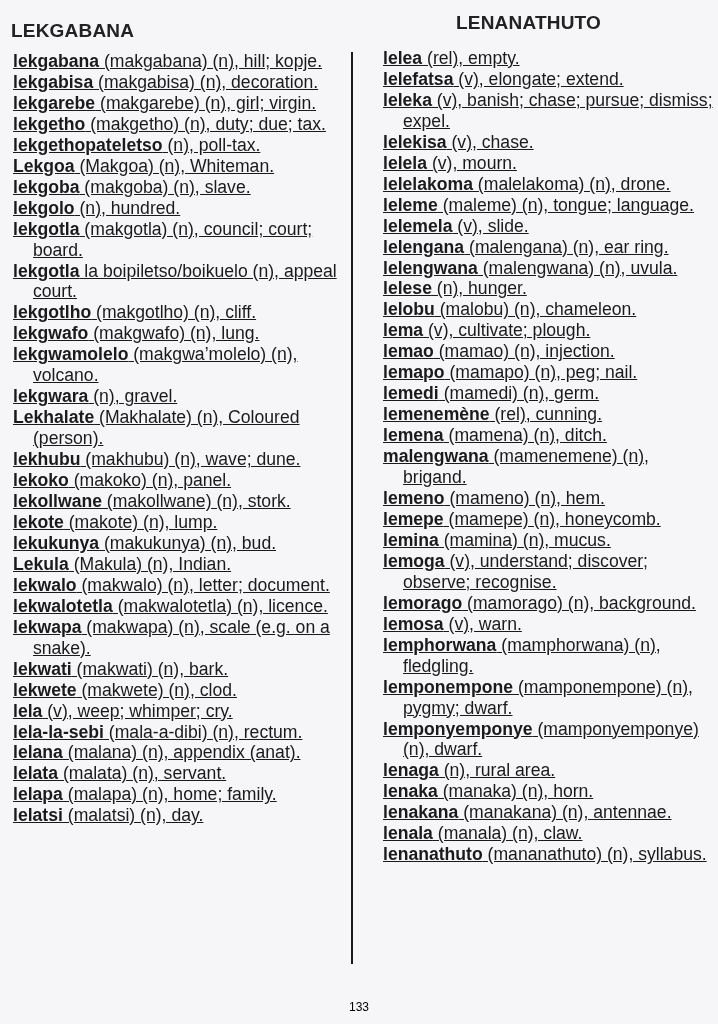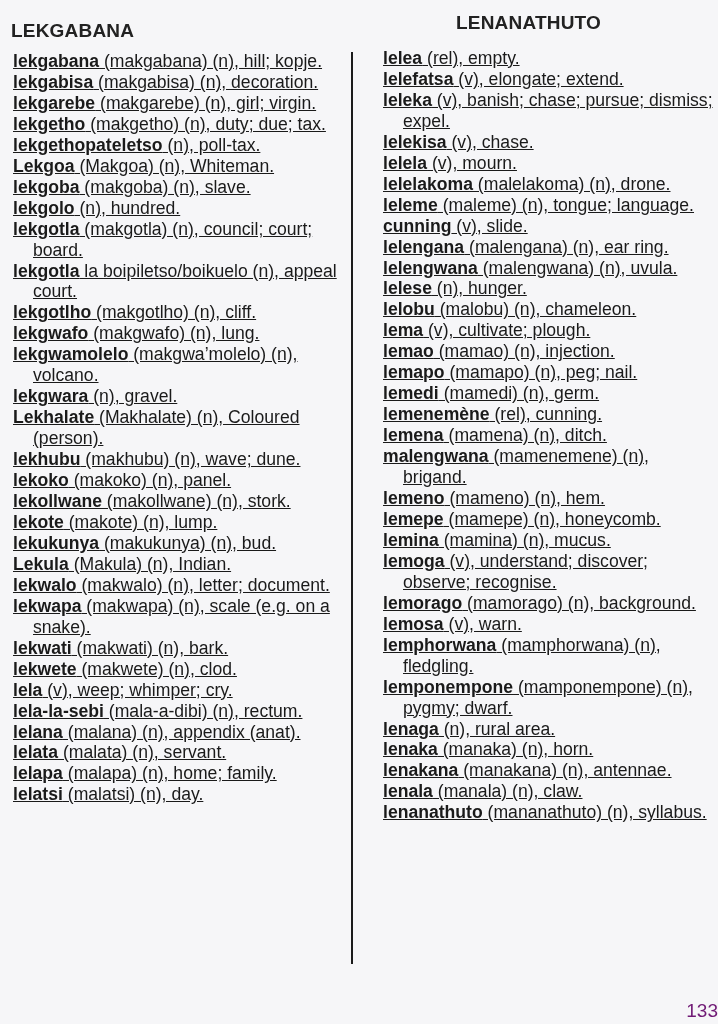--- a/index.html
+++ b/index.html
@@ -22,22 +22,22 @@
   .divider {
     position: absolute; left: 351px; top: 52px; width: 2px; height: 912px;
     background: #1b1b1b;
   }
   .col { position: absolute; top: 51px; font-size: 17.6px; line-height: 20.95px; text-decoration: underline; }
   .col-left { left: 13px; width: 335px; }
   .col-right { left: 383px; width: 330px; top: 48px; }
   .entry { padding-left: 20px; text-indent: -20px; margin: 0; }
   .hw { font-weight: bold; }
   .page-number {
-    position: absolute; left: 0; width: 718px; top: 1000px; text-align: right;
-    font-size: 19px; color: #701a75;
+    position: absolute; left: 0; width: 718px; top: 1000px; text-align: center;
+    font-size: 12px; color: #000000;
   }
 </style>
 </head>
 <body>
 
 <div class="page">
   <div class="header-left">LEKGABANA</div>
   <div class="header-right">LENANATHUTO</div>
 
   <div class="col col-left" id="col-left">
@@ -56,59 +56,61 @@
       <p class="entry"><span class="hw">lekgwamolelo</span><span> (makgwa’molelo) (n), volcano.</span></p>
       <p class="entry"><span class="hw">lekgwara</span><span> (n), gravel.</span></p>
       <p class="entry"><span class="hw">Lekhalate</span><span> (Makhalate) (n), Coloured (person).</span></p>
       <p class="entry"><span class="hw">lekhubu</span><span> (makhubu) (n), wave; dune.</span></p>
       <p class="entry"><span class="hw">lekoko</span><span> (makoko) (n), panel.</span></p>
       <p class="entry"><span class="hw">lekollwane</span><span> (makollwane) (n), stork.</span></p>
       <p class="entry"><span class="hw">lekote</span><span> (makote) (n), lump.</span></p>
       <p class="entry"><span class="hw">lekukunya</span><span> (makukunya) (n), bud.</span></p>
       <p class="entry"><span class="hw">Lekula</span><span> (Makula) (n), Indian.</span></p>
       <p class="entry"><span class="hw">lekwalo</span><span> (makwalo) (n), letter; document.</span></p>
+      <p class="entry"><span class="hw">lekwalotetla</span><span> (makwalotetla) (n), licence.</span></p>
       <p class="entry"><span class="hw">lekwapa</span><span> (makwapa) (n), scale (e.g. on a snake).</span></p>
       <p class="entry"><span class="hw">lekwati</span><span> (makwati) (n), bark.</span></p>
       <p class="entry"><span class="hw">lekwete</span><span> (makwete) (n), clod.</span></p>
       <p class="entry"><span class="hw">lela</span><span> (v), weep; whimper; cry.</span></p>
       <p class="entry"><span class="hw">lela-la-sebi</span><span> (mala-a-dibi) (n), rectum.</span></p>
       <p class="entry"><span class="hw">lelana</span><span> (malana) (n), appendix (anat).</span></p>
       <p class="entry"><span class="hw">lelata</span><span> (malata) (n), servant.</span></p>
       <p class="entry"><span class="hw">lelapa</span><span> (malapa) (n), home; family.</span></p>
       <p class="entry"><span class="hw">lelatsi</span><span> (malatsi) (n), day.</span></p>
     </div>
   <div class="divider"></div>
   <div class="col col-right" id="col-right">
       <p class="entry"><span class="hw">lelea</span><span> (rel), empty.</span></p>
       <p class="entry"><span class="hw">lelefatsa</span><span> (v), elongate; extend.</span></p>
       <p class="entry"><span class="hw">leleka</span><span> (v), banish; chase; pursue; dismiss; expel.</span></p>
       <p class="entry"><span class="hw">lelekisa</span><span> (v), chase.</span></p>
       <p class="entry"><span class="hw">lelela</span><span> (v), mourn.</span></p>
       <p class="entry"><span class="hw">lelelakoma</span><span> (malelakoma) (n), drone.</span></p>
       <p class="entry"><span class="hw">leleme</span><span> (maleme) (n), tongue; language.</span></p>
-      <p class="entry"><span class="hw">cunning</span><span> (v), slide.</span></p>
+      <p class="entry"><span class="hw">lelemela</span><span> (v), slide.</span></p>
       <p class="entry"><span class="hw">lelengana</span><span> (malengana) (n), ear ring.</span></p>
       <p class="entry"><span class="hw">lelengwana</span><span> (malengwana) (n), uvula.</span></p>
       <p class="entry"><span class="hw">lelese</span><span> (n), hunger.</span></p>
       <p class="entry"><span class="hw">lelobu</span><span> (malobu) (n), chameleon.</span></p>
       <p class="entry"><span class="hw">lema</span><span> (v), cultivate; plough.</span></p>
       <p class="entry"><span class="hw">lemao</span><span> (mamao) (n), injection.</span></p>
       <p class="entry"><span class="hw">lemapo</span><span> (mamapo) (n), peg; nail.</span></p>
       <p class="entry"><span class="hw">lemedi</span><span> (mamedi) (n), germ.</span></p>
       <p class="entry"><span class="hw">lemenemène</span><span> (rel), cunning.</span></p>
       <p class="entry"><span class="hw">lemena</span><span> (mamena) (n), ditch.</span></p>
       <p class="entry"><span class="hw">malengwana</span><span> (mamenemene) (n), brigand.</span></p>
       <p class="entry"><span class="hw">lemeno</span><span> (mameno) (n), hem.</span></p>
       <p class="entry"><span class="hw">lemepe</span><span> (mamepe) (n), honeycomb.</span></p>
       <p class="entry"><span class="hw">lemina</span><span> (mamina) (n), mucus.</span></p>
       <p class="entry"><span class="hw">lemoga</span><span> (v), understand; discover; observe; recognise.</span></p>
       <p class="entry"><span class="hw">lemorago</span><span> (mamorago) (n), background.</span></p>
       <p class="entry"><span class="hw">lemosa</span><span> (v), warn.</span></p>
       <p class="entry"><span class="hw">lemphorwana</span><span> (mamphorwana) (n), fledgling.</span></p>
       <p class="entry"><span class="hw">lemponempone</span><span> (mamponempone) (n), pygmy; dwarf.</span></p>
+      <p class="entry"><span class="hw">lemponyemponye</span><span> (mamponyemponye) (n), dwarf.</span></p>
       <p class="entry"><span class="hw">lenaga</span><span> (n), rural area.</span></p>
       <p class="entry"><span class="hw">lenaka</span><span> (manaka) (n), horn.</span></p>
       <p class="entry"><span class="hw">lenakana</span><span> (manakana) (n), antennae.</span></p>
       <p class="entry"><span class="hw">lenala</span><span> (manala) (n), claw.</span></p>
       <p class="entry"><span class="hw">lenanathuto</span><span> (mananathuto) (n), syllabus.</span></p>
     </div>
 
   <div class="page-number">133</div>
 </div>
 

